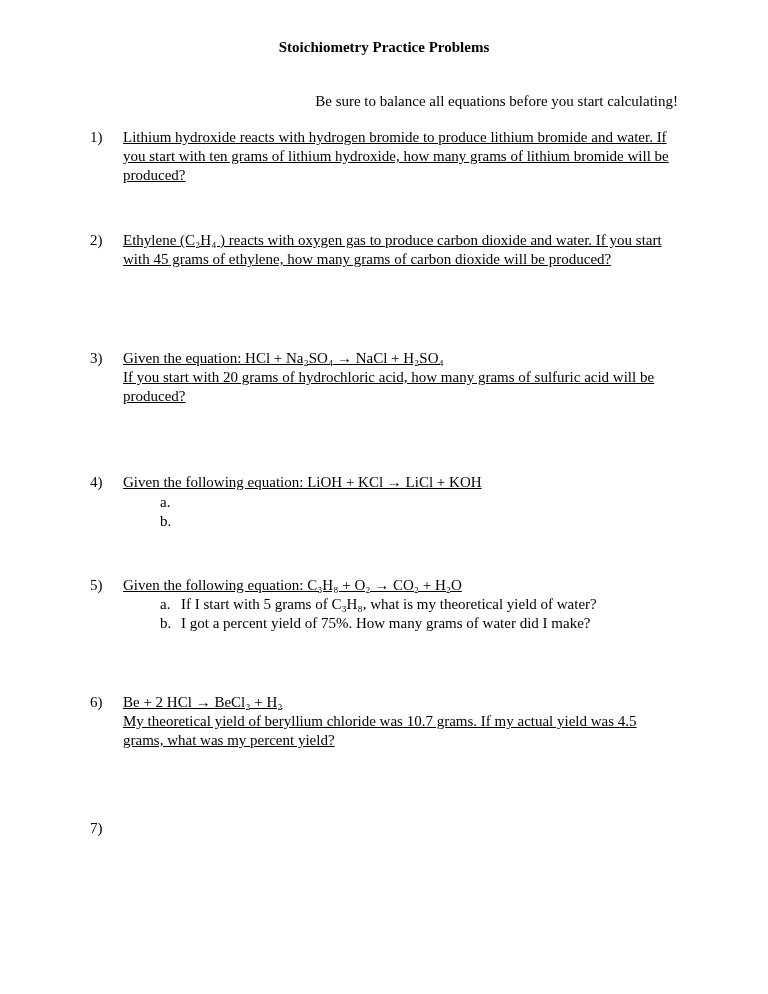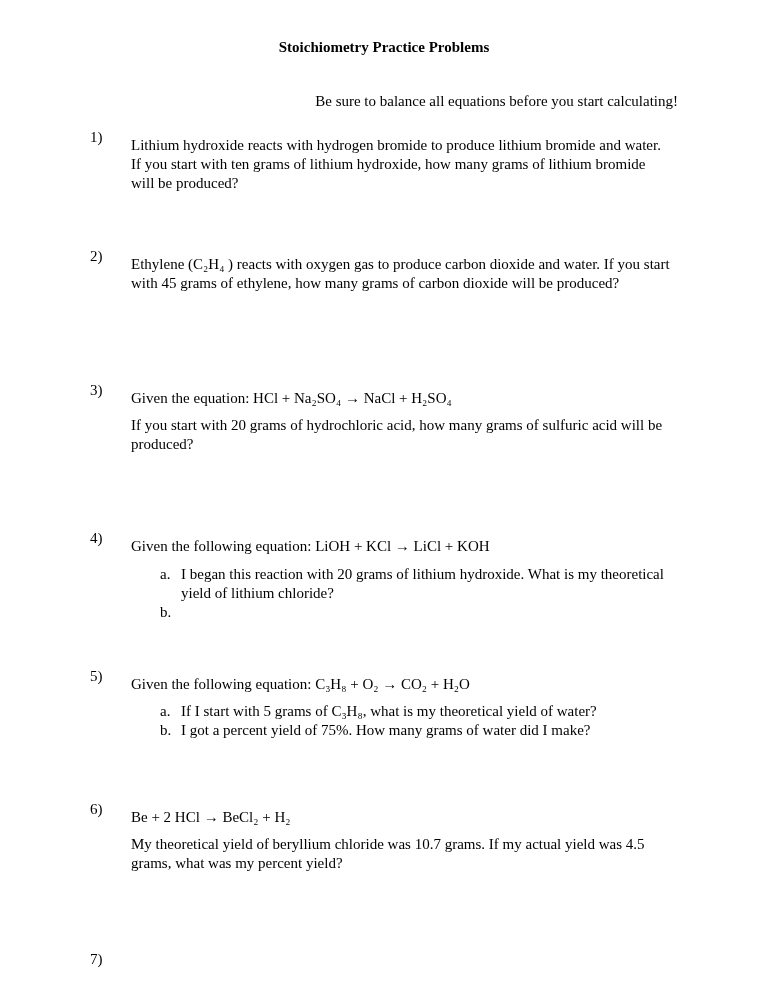--- a/index.html
+++ b/index.html
@@ -36,21 +36,22 @@
   }
   .num {
     flex: 0 0 33px;
     width: 33px;
   }
   .body {
     flex: 1;
     min-width: 0;
   }
   .line {
-    margin: 8px;
+    margin: 0;
+    text-decoration: underline;
   }
   .sub {
     display: flex;
     padding-left: 37px;
   }
   .sub .lbl {
     flex: 0 0 21px;
     width: 21px;
   }
   .sub .txt {
@@ -96,21 +97,20 @@
       <div class="line">If you start with 20 grams of hydrochloric acid, how many grams of sulfuric acid will be produced?</div>
     </div>
   </div>
 
   <div class="problem p4">
     <span class="num">4)</span>
     <div class="body">
       <div class="line">Given the following equation:  LiOH + KCl → LiCl + KOH</div>
       <div class="sub">
         <span class="lbl">a.</span>
-        <div class="txt">I began this reaction with 20 grams of lithium hydroxide.  What is my theoretical yield of lithium chloride?</div>
       </div>
       <div class="sub">
         <span class="lbl">b.</span>
       </div>
     </div>
   </div>
 
   <div class="problem p5">
     <span class="num">5)</span>
     <div class="body">

